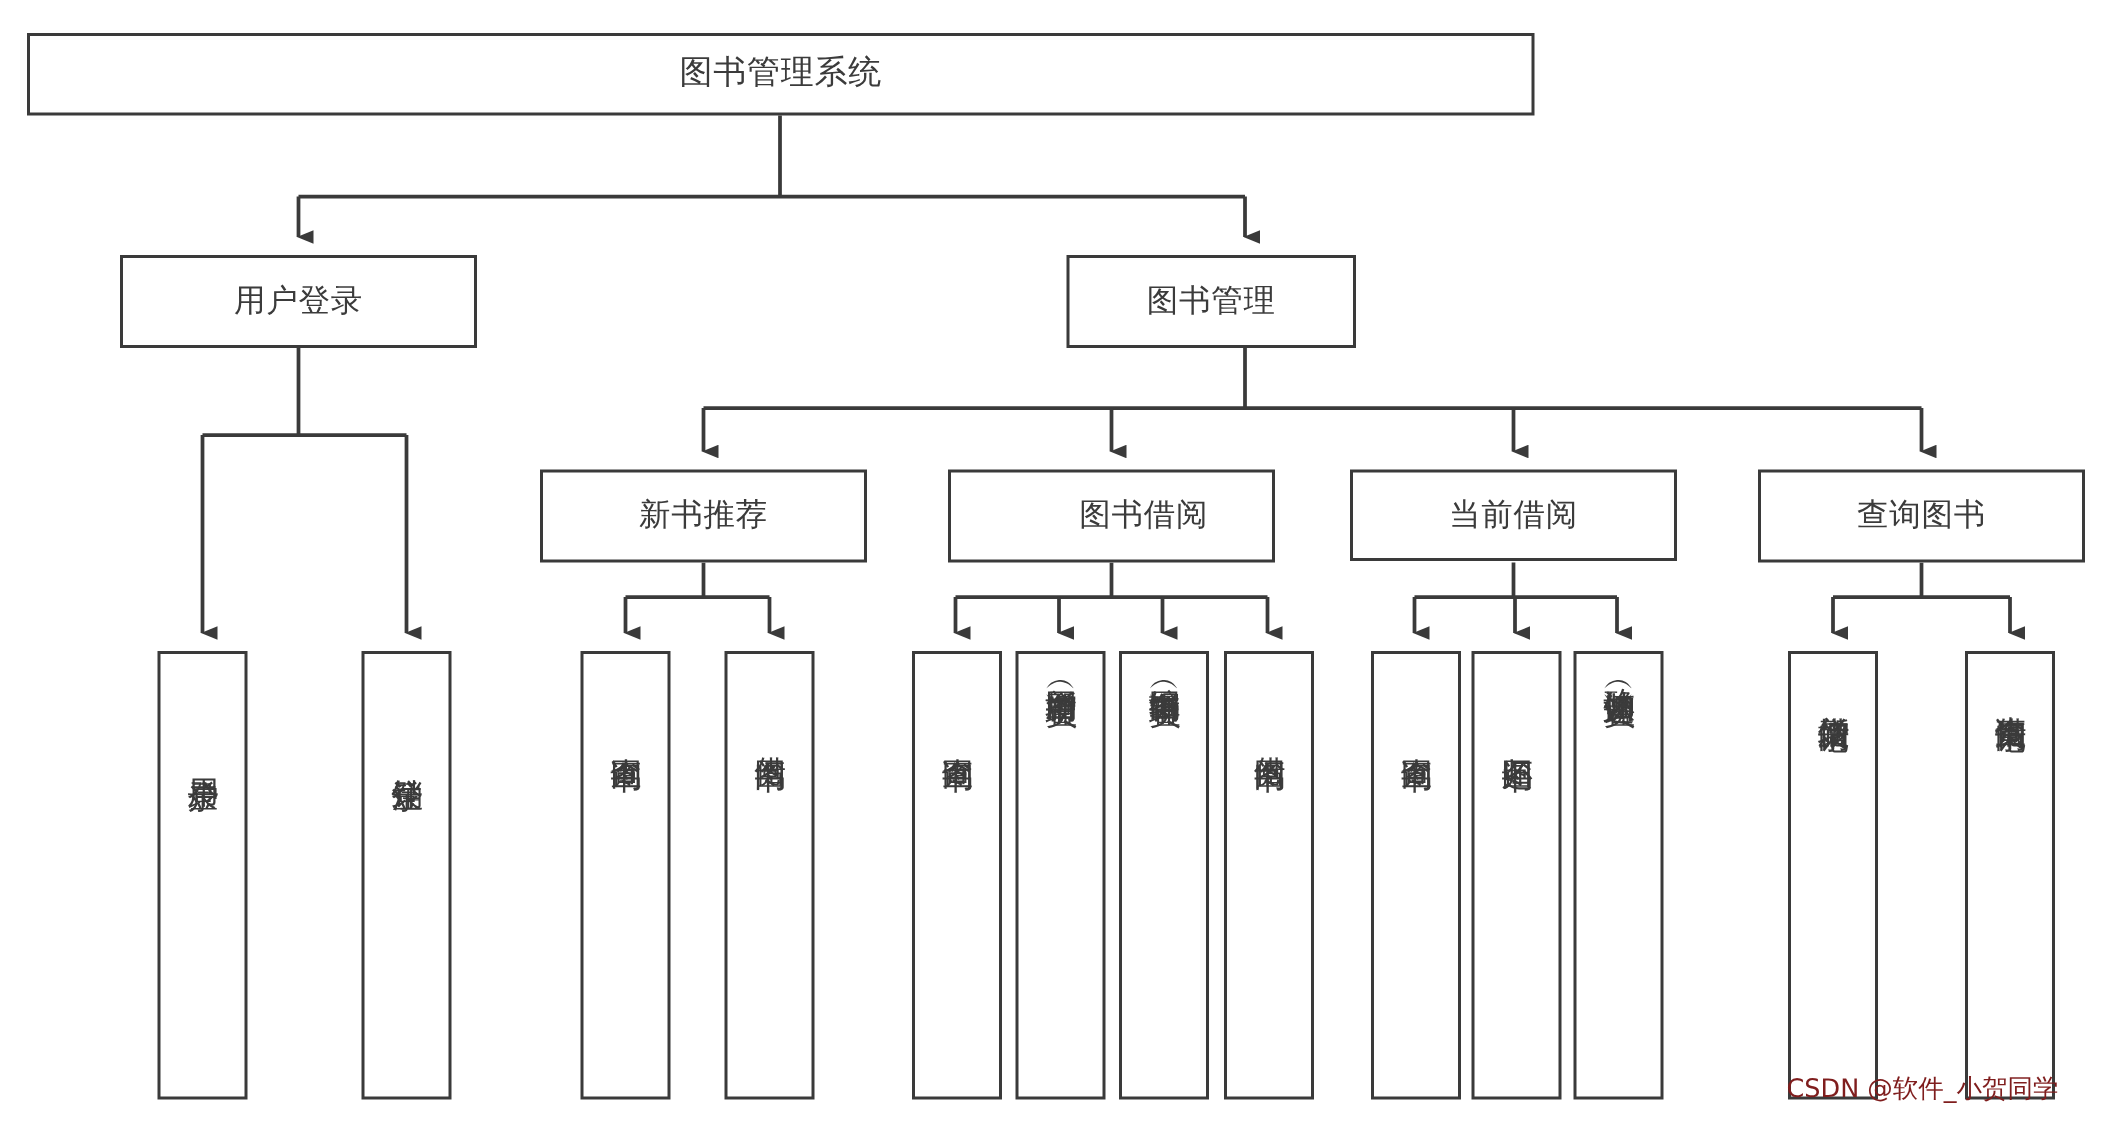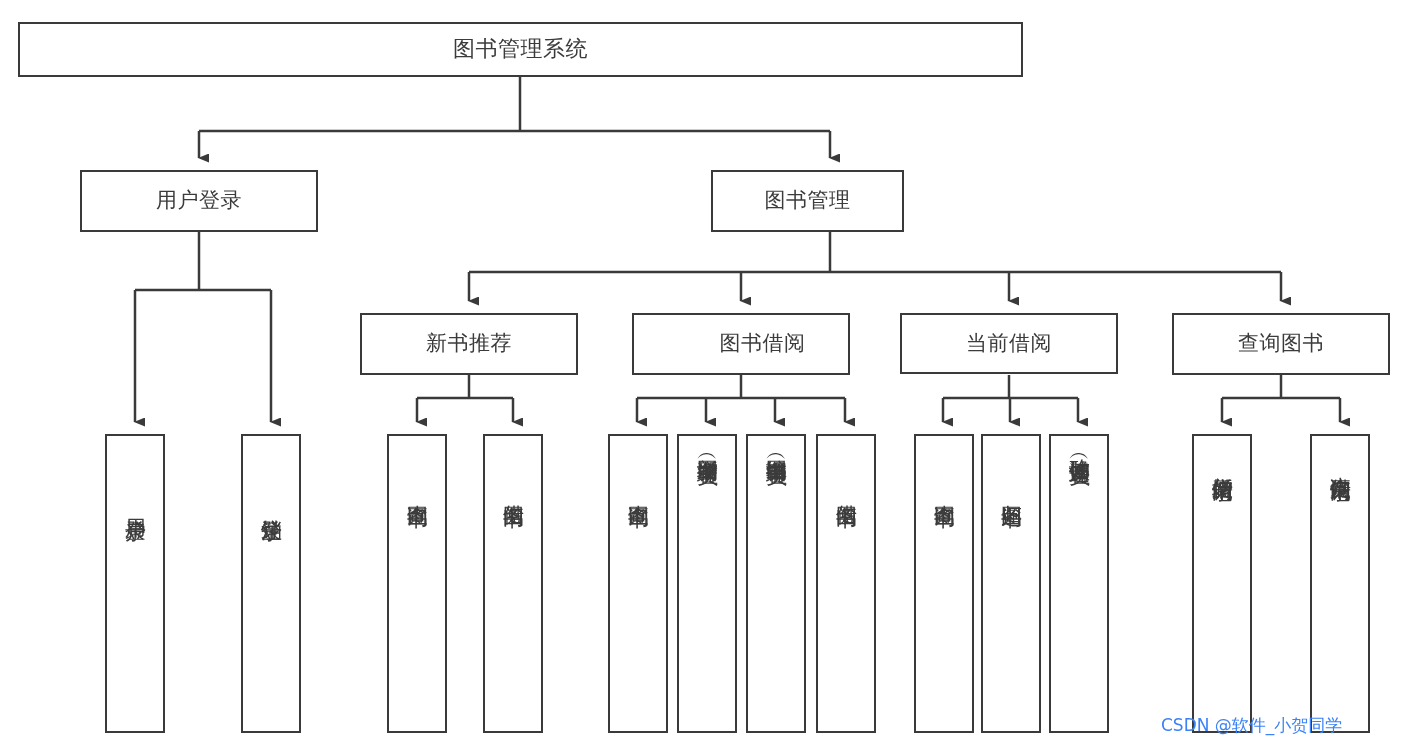--- a/index.html
+++ b/index.html
@@ -70,24 +70,24 @@
     font-size: 21px;
     line-height: 1.38;
     letter-spacing: 1px;
     color: #3b3b3b;
     white-space: nowrap;
     display: block;
   }
 
   #watermark {
     position: absolute;
-    left: 1161px;
+    left: 1191px;
     top: 714px;
     font-size: 17px;
-    color: #3b82f6;
+    color: #7f1d1d;
     white-space: nowrap;
     z-index: 3;
     font-family: "DejaVu Sans", "Liberation Sans", sans-serif;
   }
 </style>
 </head>
 <body>
 
 <div id="diagram-root">
 

